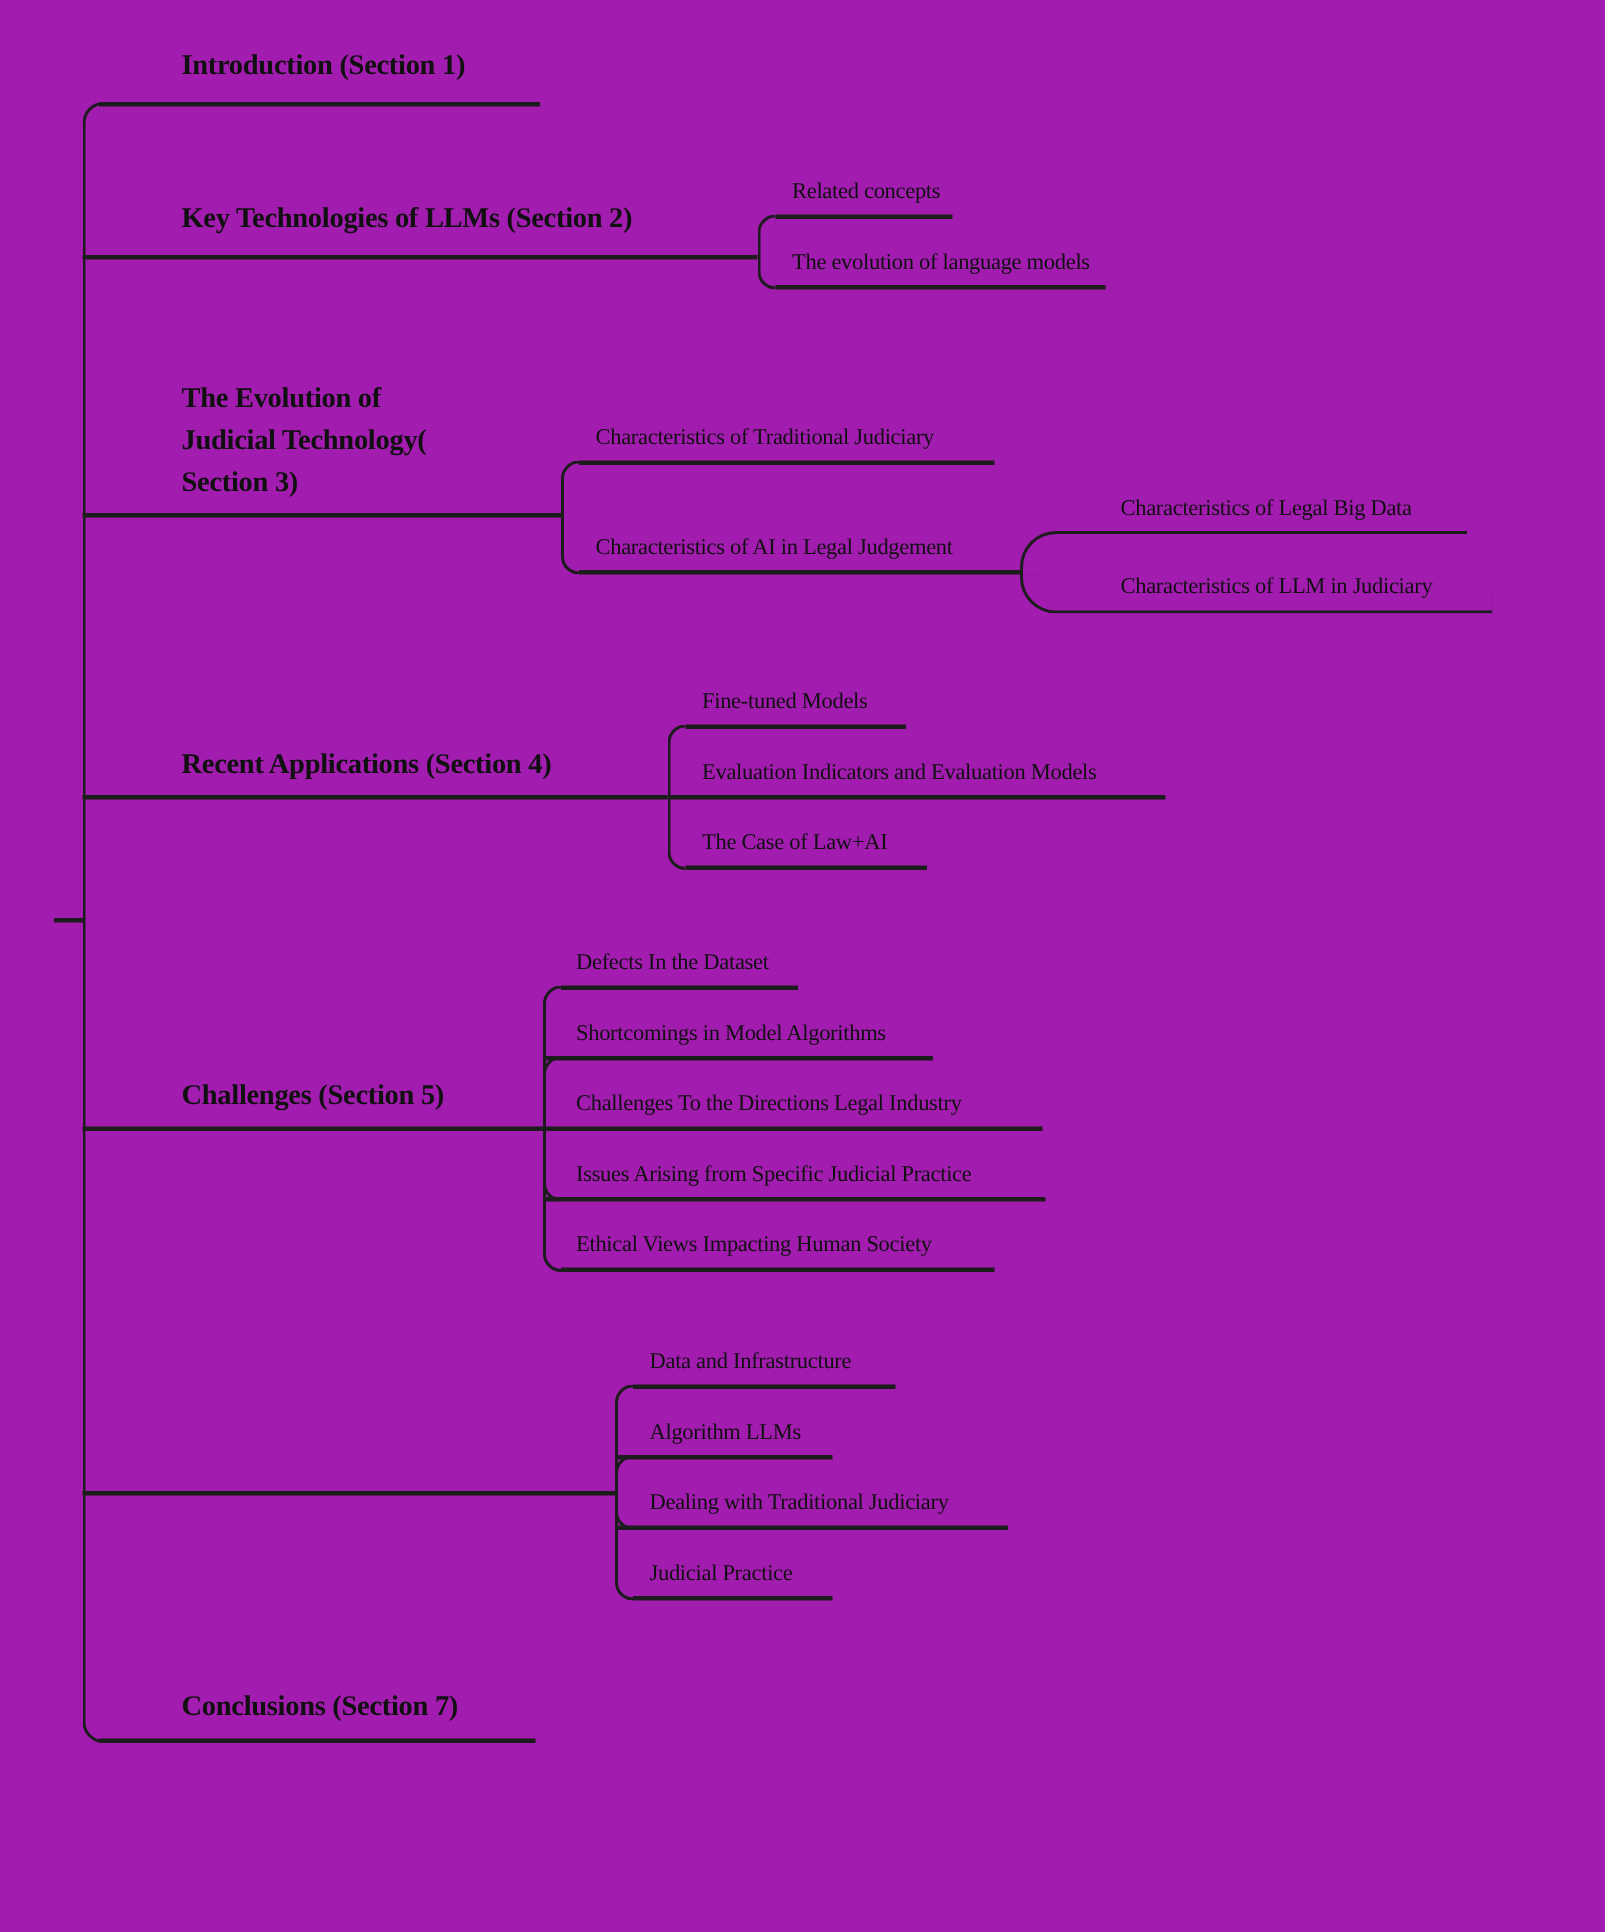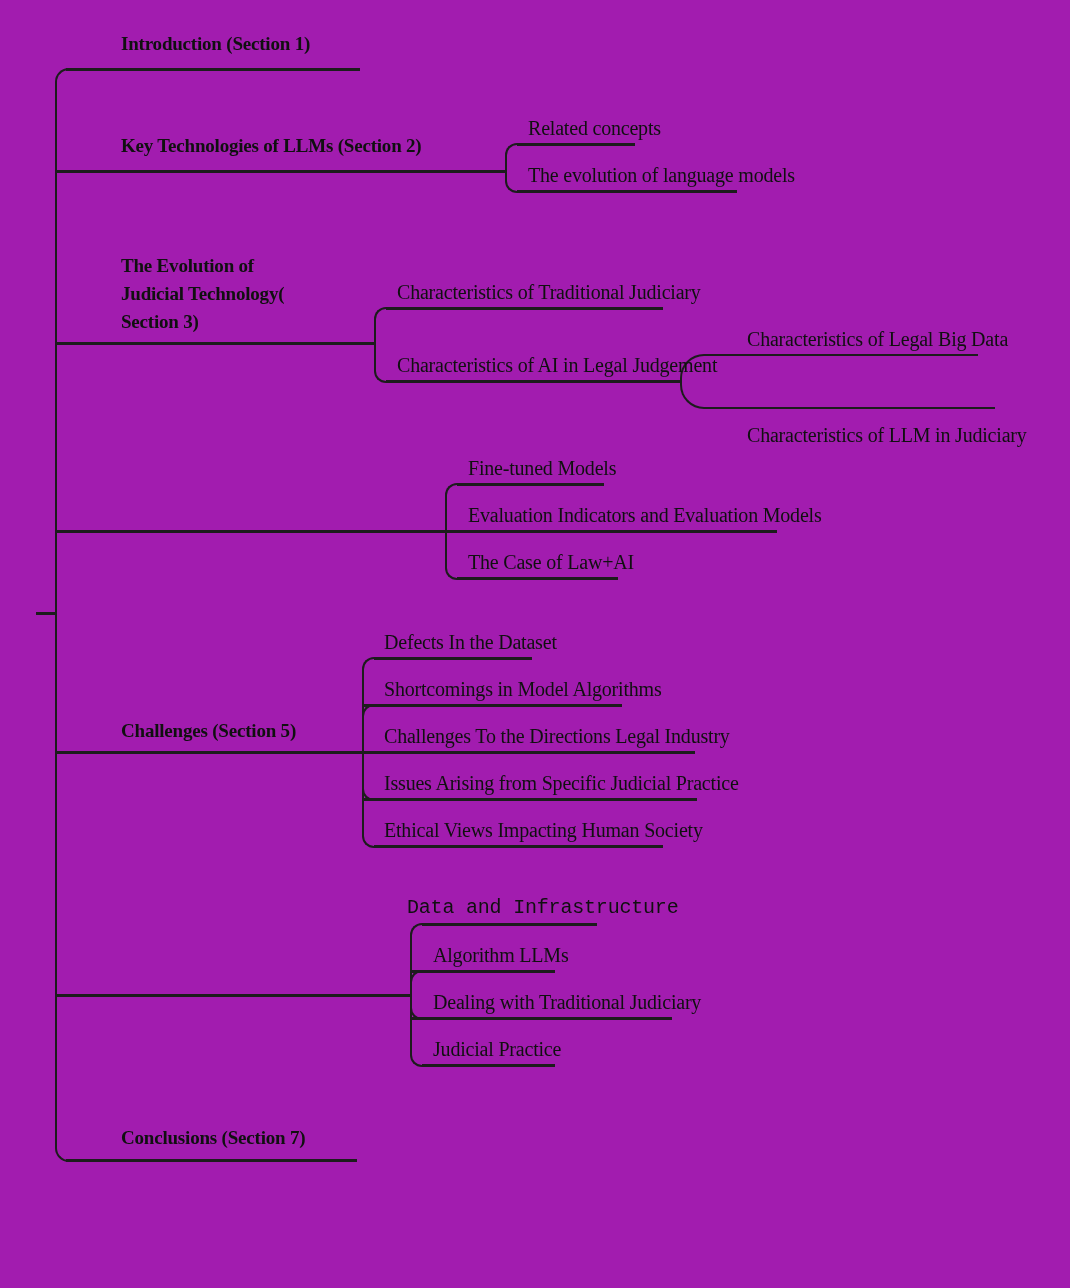--- a/index.html
+++ b/index.html
@@ -46,21 +46,21 @@
     border-bottom-left-radius:24px;
   }
   
   .section-label{
     position:absolute;left:121px;
     font-weight:bold;font-size:19px;line-height:28px;letter-spacing:-0.2px;
     white-space:nowrap;color:#101010;
   }
   .child-label{
     position:absolute;
-    font-size:20px;line-height:20px;letter-spacing:-0.2px;
+    font-size:15px;line-height:20px;letter-spacing:-0.2px;
     white-space:nowrap;color:#101010;
   }
   .caption{
     position:absolute;left:140px;top:1222px;
     font-family:"Liberation Sans", sans-serif;
     font-size:33px;line-height:40px;letter-spacing:-0.3px;
     color:#000;white-space:nowrap;
   }
   .caption b{font-weight:bold;}
 </style>
@@ -116,44 +116,47 @@
     <div>Introduction (Section 1)</div>
   </div>
   <div class="section-label" style="top:132px;">
     <div>Key Technologies of LLMs (Section 2)</div>
   </div>
   <div class="section-label" style="top:252px;">
     <div>The Evolution of</div>
     <div>Judicial Technology(</div>
     <div>Section 3)</div>
   </div>
+  <div class="section-label" style="top:496px;">
+    <div>Recent Applications (Section 4)</div>
+  </div>
   <div class="section-label" style="top:717px;">
     <div>Challenges (Section 5)</div>
   </div>
   <div class="section-label" style="top:1124px;">
     <div>Conclusions (Section 7)</div>
   </div>
 
   <div class="child-label" style="left:528px;top:118px;">Related concepts</div>
   <div class="child-label" style="left:528px;top:165px;">The evolution of language models</div>
 
   <div class="child-label" style="left:397px;top:282px;">Characteristics of Traditional Judiciary</div>
   <div class="child-label" style="left:397px;top:355px;">Characteristics of AI in Legal Judgement</div>
   <div class="child-label" style="left:747px;top:329px;">Characteristics of Legal Big Data</div>
-  <div class="child-label" style="left:747px;top:381px;margin-top:44px;">Characteristics of LLM in Judiciary</div>
+  <div class="child-label" style="left:747px;top:381px;">Characteristics of LLM in Judiciary</div>
 
   <div class="child-label" style="left:468px;top:458px;">Fine-tuned Models</div>
   <div class="child-label" style="left:468px;top:505px;">Evaluation Indicators and Evaluation Models</div>
   <div class="child-label" style="left:468px;top:552px;">The Case of Law+AI</div>
 
   <div class="child-label" style="left:384px;top:632px;">Defects In the Dataset</div>
   <div class="child-label" style="left:384px;top:679px;">Shortcomings in Model Algorithms</div>
   <div class="child-label" style="left:384px;top:726px;">Challenges To the Directions Legal Industry</div>
   <div class="child-label" style="left:384px;top:773px;">Issues Arising from Specific Judicial Practice</div>
   <div class="child-label" style="left:384px;top:820px;">Ethical Views Impacting Human Society</div>
 
-  <div class="child-label" style="left:407px;top:898px;font-family:Liberation Mono, monospace;">Data and Infrastructure</div>
+  <div class="child-label" style="left:433px;top:898px;">Data and Infrastructure</div>
   <div class="child-label" style="left:433px;top:945px;">Algorithm LLMs</div>
   <div class="child-label" style="left:433px;top:992px;">Dealing with Traditional Judiciary</div>
   <div class="child-label" style="left:433px;top:1039px;">Judicial Practice</div>
 
 
 </div>
 
 </body></html>

